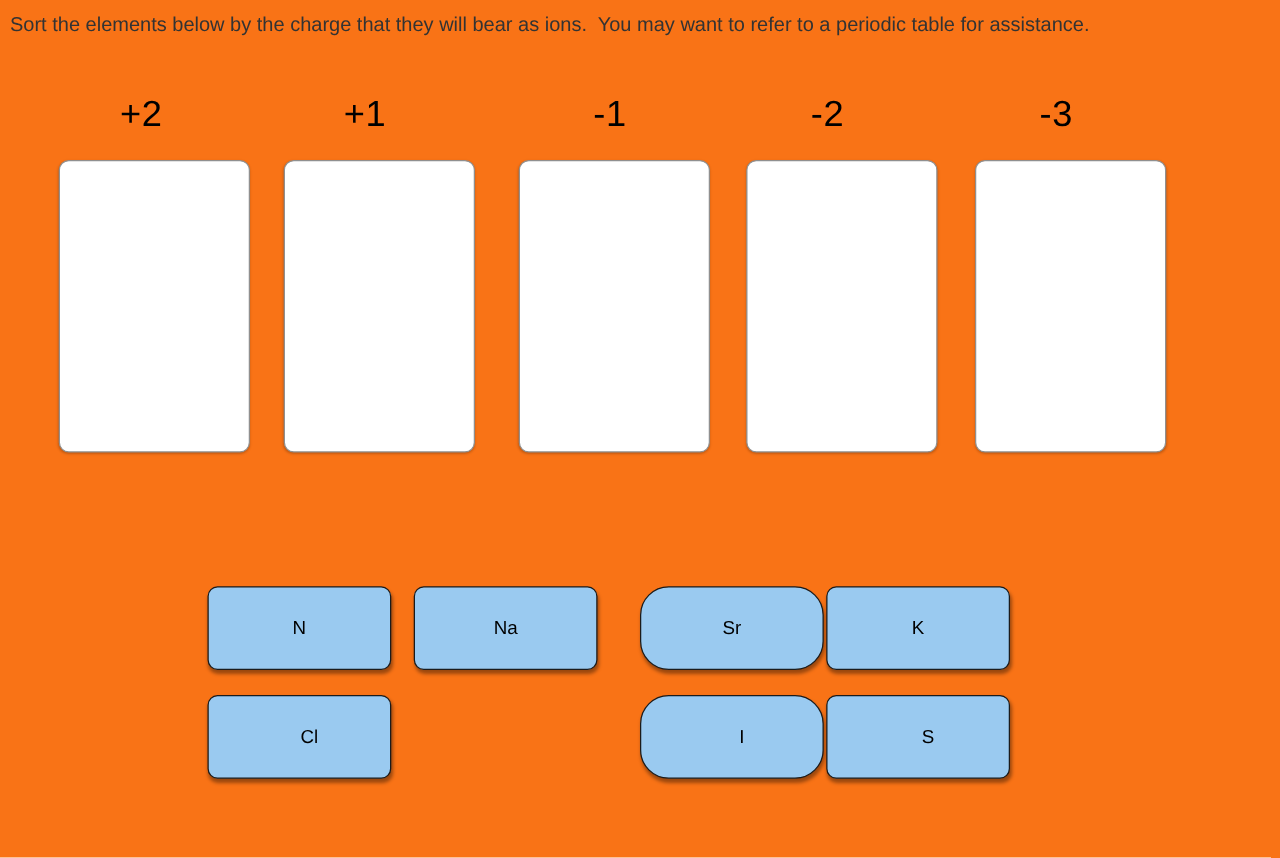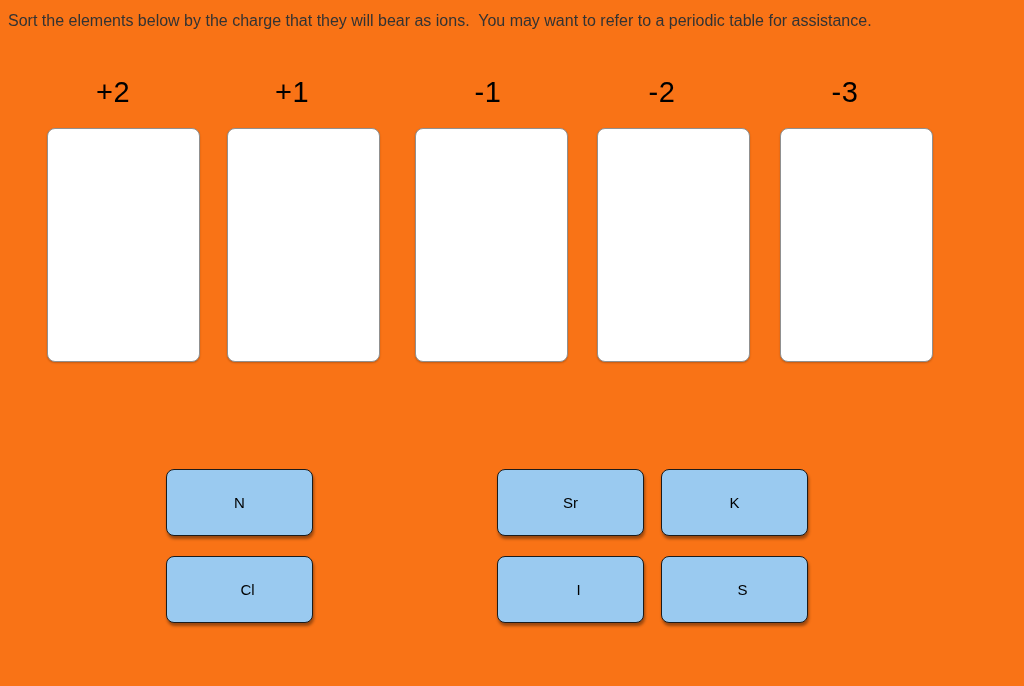--- a/index.html
+++ b/index.html
@@ -71,21 +71,21 @@
   .lbl-4 { left: 845px; }
   
   .bin-0 { left: 47px; }
   .bin-1 { left: 227px; }
   .bin-2 { left: 415px; }
   .bin-3 { left: 597px; }
   .bin-4 { left: 780px; }
   
   .col-0 { left: 166px; }
   .col-1 { left: 331px; }
-  .col-2 { left: 497px; }
+  .col-2 { left: 512px; border-radius: 23px; }
   .col-3 { left: 661px; }
   .row-0 { top: 469px; }
   .row-1 { top: 556px; padding-left: 16px; }
 </style>
 </head>
 <body>
 
 <div class="canvas">
 
   <div class="instruction">Sort the elements below by the charge that they will bear as ions.  You may want to refer to a periodic table for assistance.</div>
@@ -98,20 +98,23 @@
 
   <div class="bin bin-0"></div>
   <div class="bin bin-1"></div>
   <div class="bin bin-2"></div>
   <div class="bin bin-3"></div>
   <div class="bin bin-4"></div>
 
   <div class="tile row-0 col-0">
     <span class="symbol">N</span>
   </div>
+  <div class="tile row-0 col-1">
+    <span class="symbol">Na</span>
+  </div>
   <div class="tile row-0 col-2">
     <span class="symbol">Sr</span>
   </div>
   <div class="tile row-0 col-3">
     <span class="symbol">K</span>
   </div>
 
   <div class="tile row-1 col-0">
     <span class="symbol">Cl</span>
   </div>

